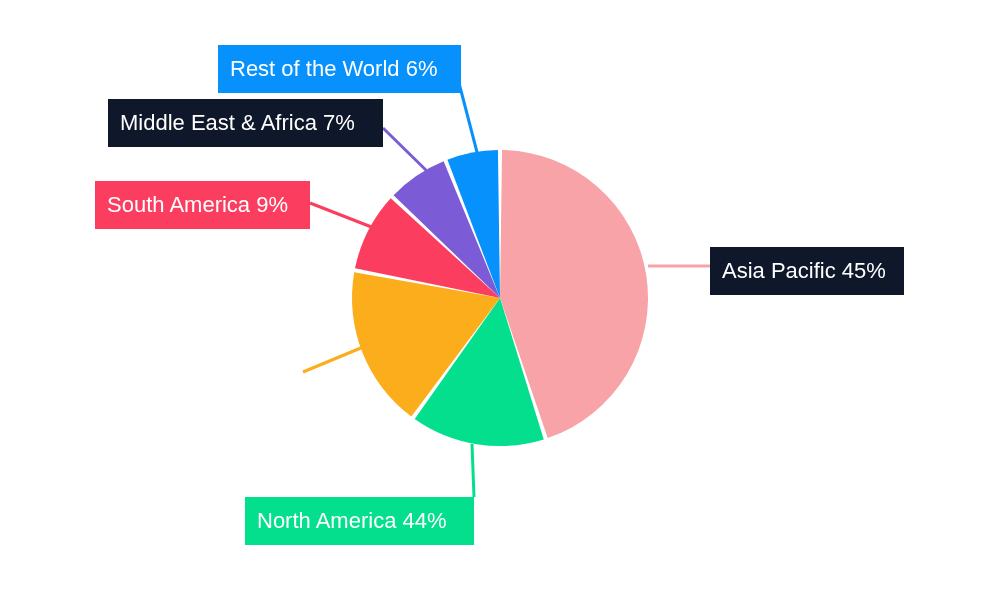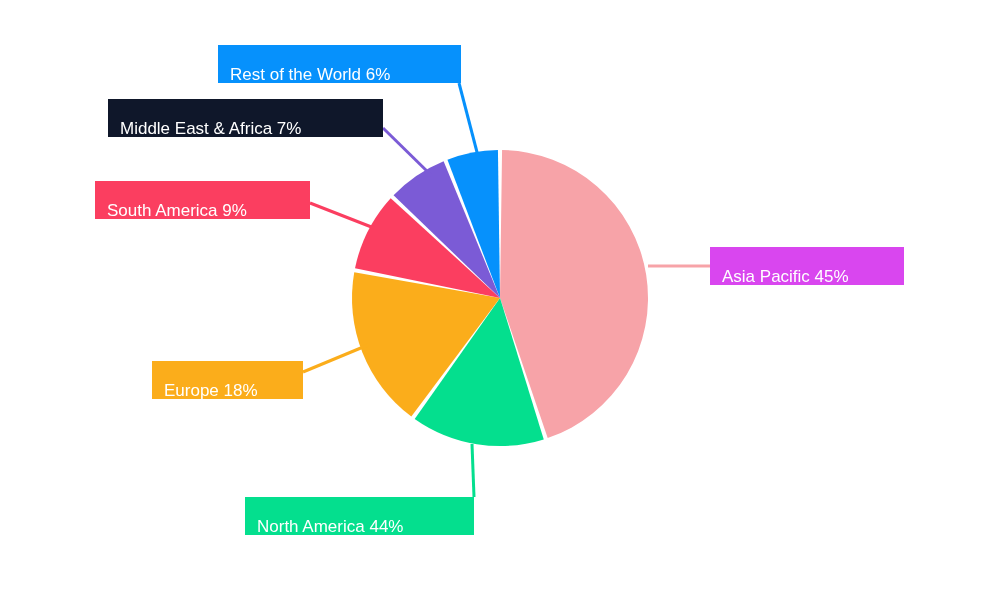--- a/index.html
+++ b/index.html
@@ -22,29 +22,29 @@
   #pie-svg {
     position: absolute;
     left: 0;
     top: 0;
     width: 1000px;
     height: 600px;
   }
   .pie-label {
     position: absolute;
     display: flex;
-    align-items: flex-end;
+    align-items: center;
     box-sizing: border-box;
     color: #ffffff;
     font-family: "Liberation Sans", sans-serif;
-    font-size: 17px;
+    font-size: 22px;
     line-height: 1;
     white-space: nowrap;
     padding: 0 12px;
-    height: 38px;
+    height: 48px;
   }
   .pie-label span {
     display: block;
   }
 </style>
 </head>
 <body>
 
 <div id="chart-root">
 
@@ -60,28 +60,25 @@
     <g id="leaders">
         <line x1="648" y1="266" x2="710" y2="266" stroke="#F7A3A8" stroke-width="3"></line>
         <line x1="472" y1="444" x2="474" y2="497" stroke="#04DF8E" stroke-width="3"></line>
         <line x1="368" y1="345" x2="303" y2="372" stroke="#FBAD1B" stroke-width="3"></line>
         <line x1="374" y1="228" x2="310" y2="203" stroke="#FB3E60" stroke-width="3"></line>
         <line x1="432" y1="176" x2="383" y2="128" stroke="#7B5BD6" stroke-width="3"></line>
         <line x1="478" y1="156" x2="459" y2="83" stroke="#0691FC" stroke-width="3"></line>
       </g>
   </svg>
 
-  <div class="pie-label" style="left: 710px; top: 247px; width: 194px; background: #d946ef;">
+  <div class="pie-label" style="left: 710px; top: 247px; width: 194px; background: #0f172a;">
     <span>Asia Pacific 45%</span>
   </div>
   <div class="pie-label" style="left: 245px; top: 497px; width: 229px; background: rgb(4, 223, 142);">
     <span>North America 44%</span>
-  </div>
-  <div class="pie-label" style="left: 152px; top: 361px; width: 151px; background: rgb(251, 173, 27);">
-    <span>Europe 18%</span>
   </div>
   <div class="pie-label" style="left: 95px; top: 181px; width: 215px; background: rgb(251, 62, 96); padding-left: 12px;">
     <span>South America 9%</span>
   </div>
   <div class="pie-label" style="left: 108px; top: 99px; width: 275px; background: #0f172a;">
     <span>Middle East &amp; Africa 7%</span>
   </div>
   <div class="pie-label" style="left: 218px; top: 45px; width: 243px; background: rgb(6, 145, 252);">
     <span>Rest of the World 6%</span>
   </div>

